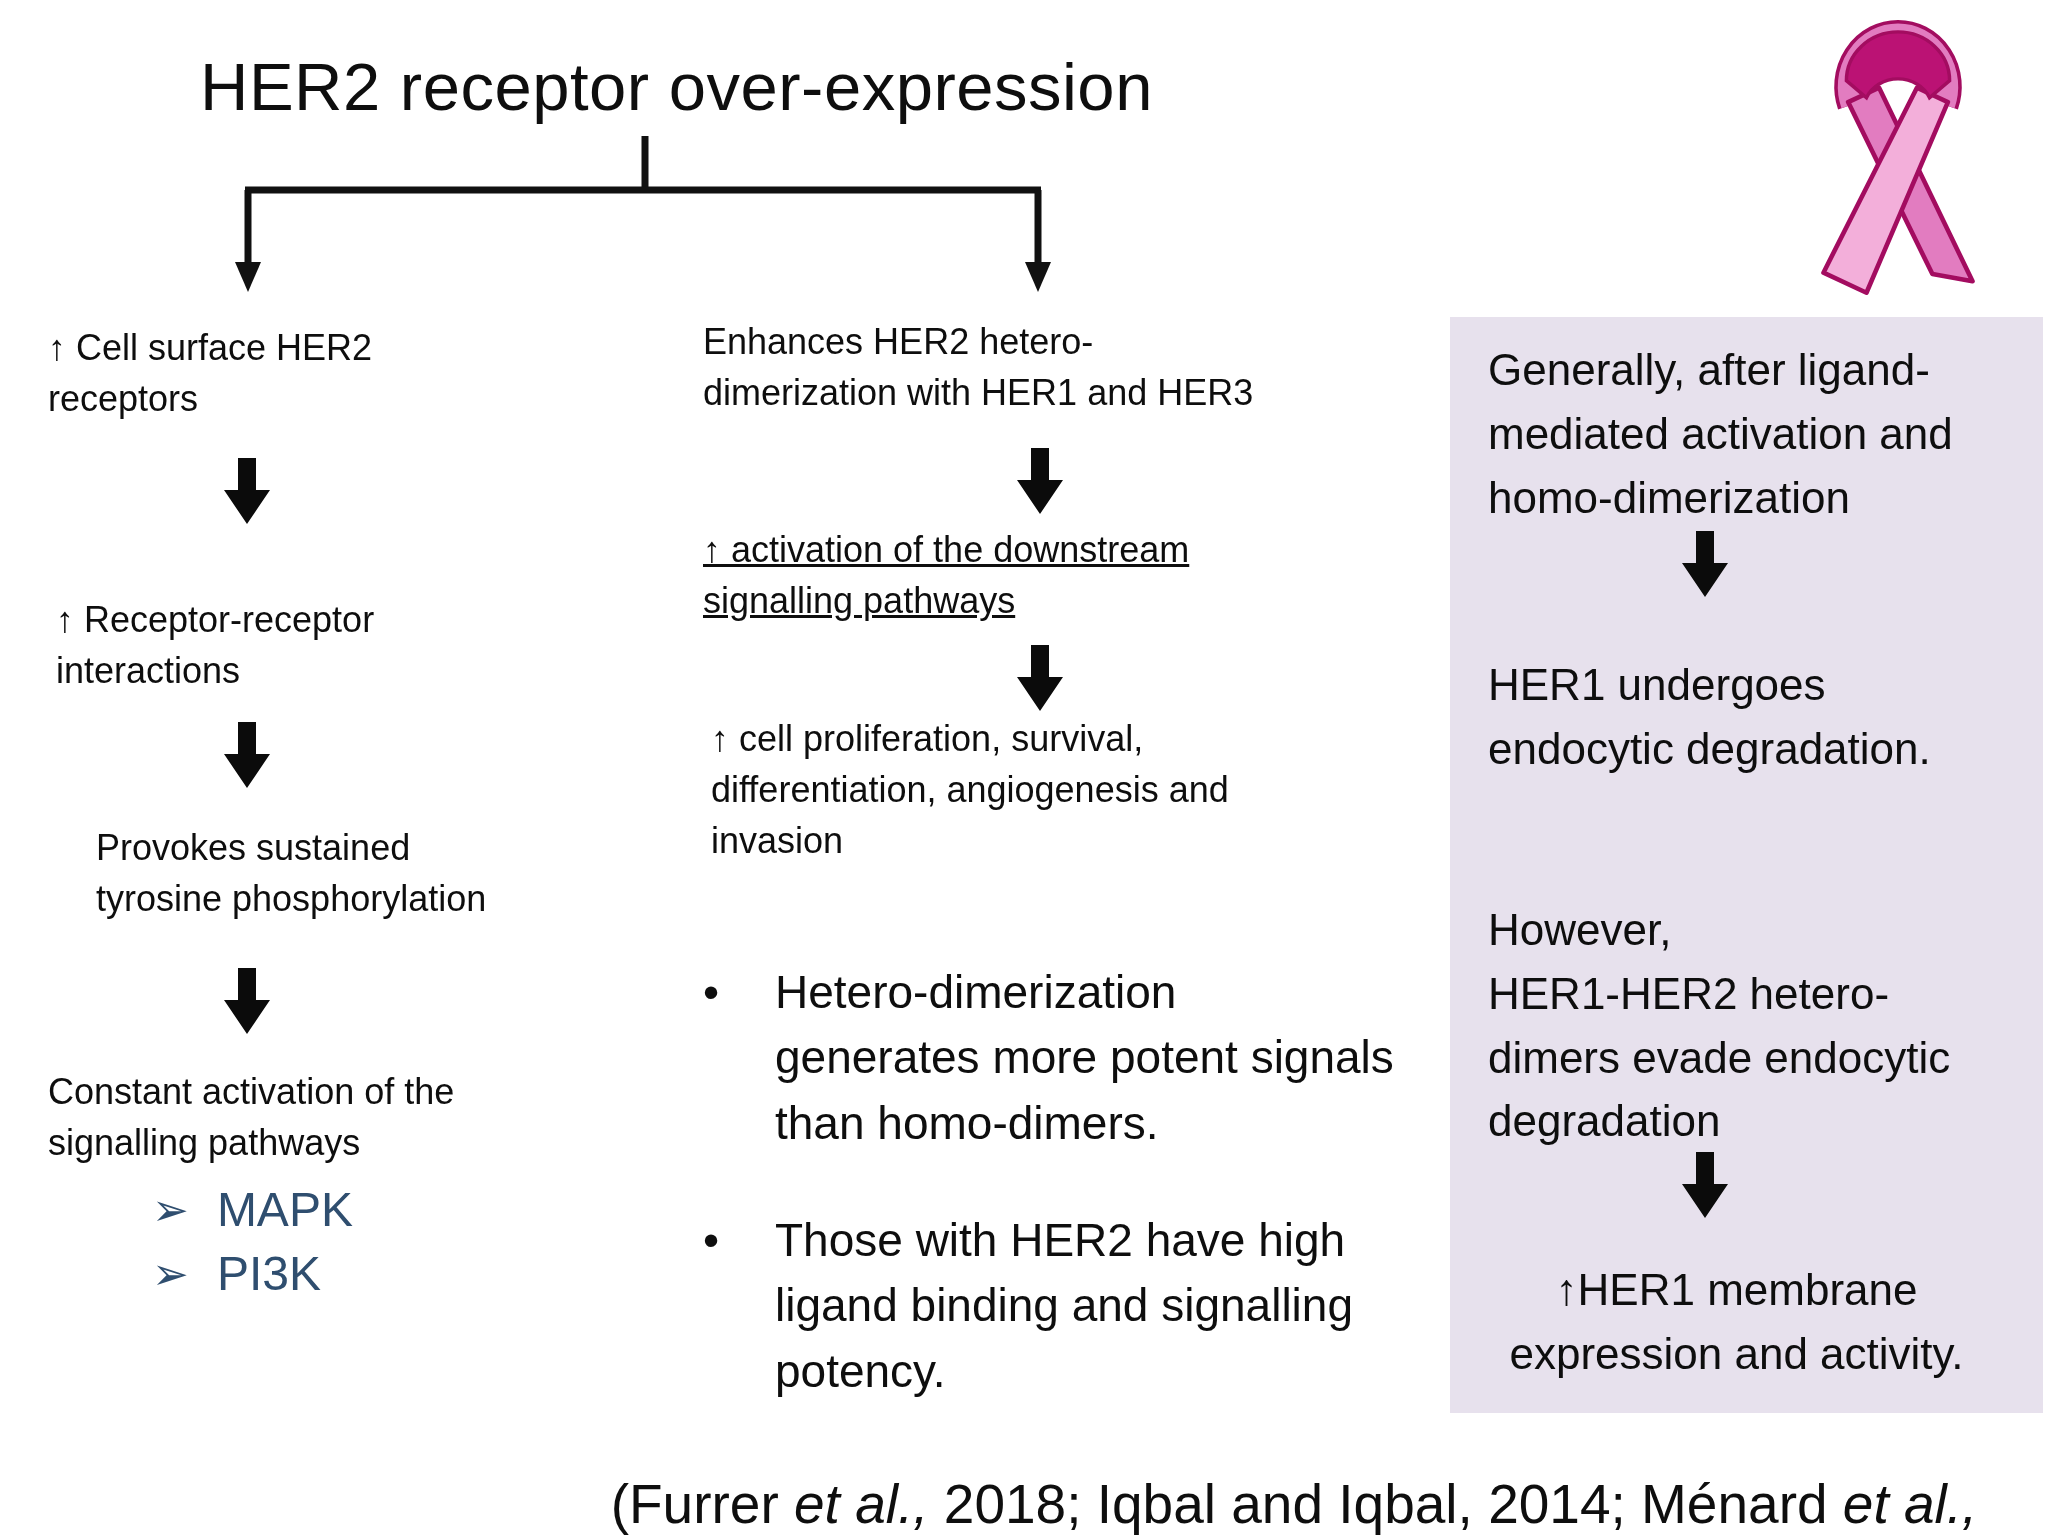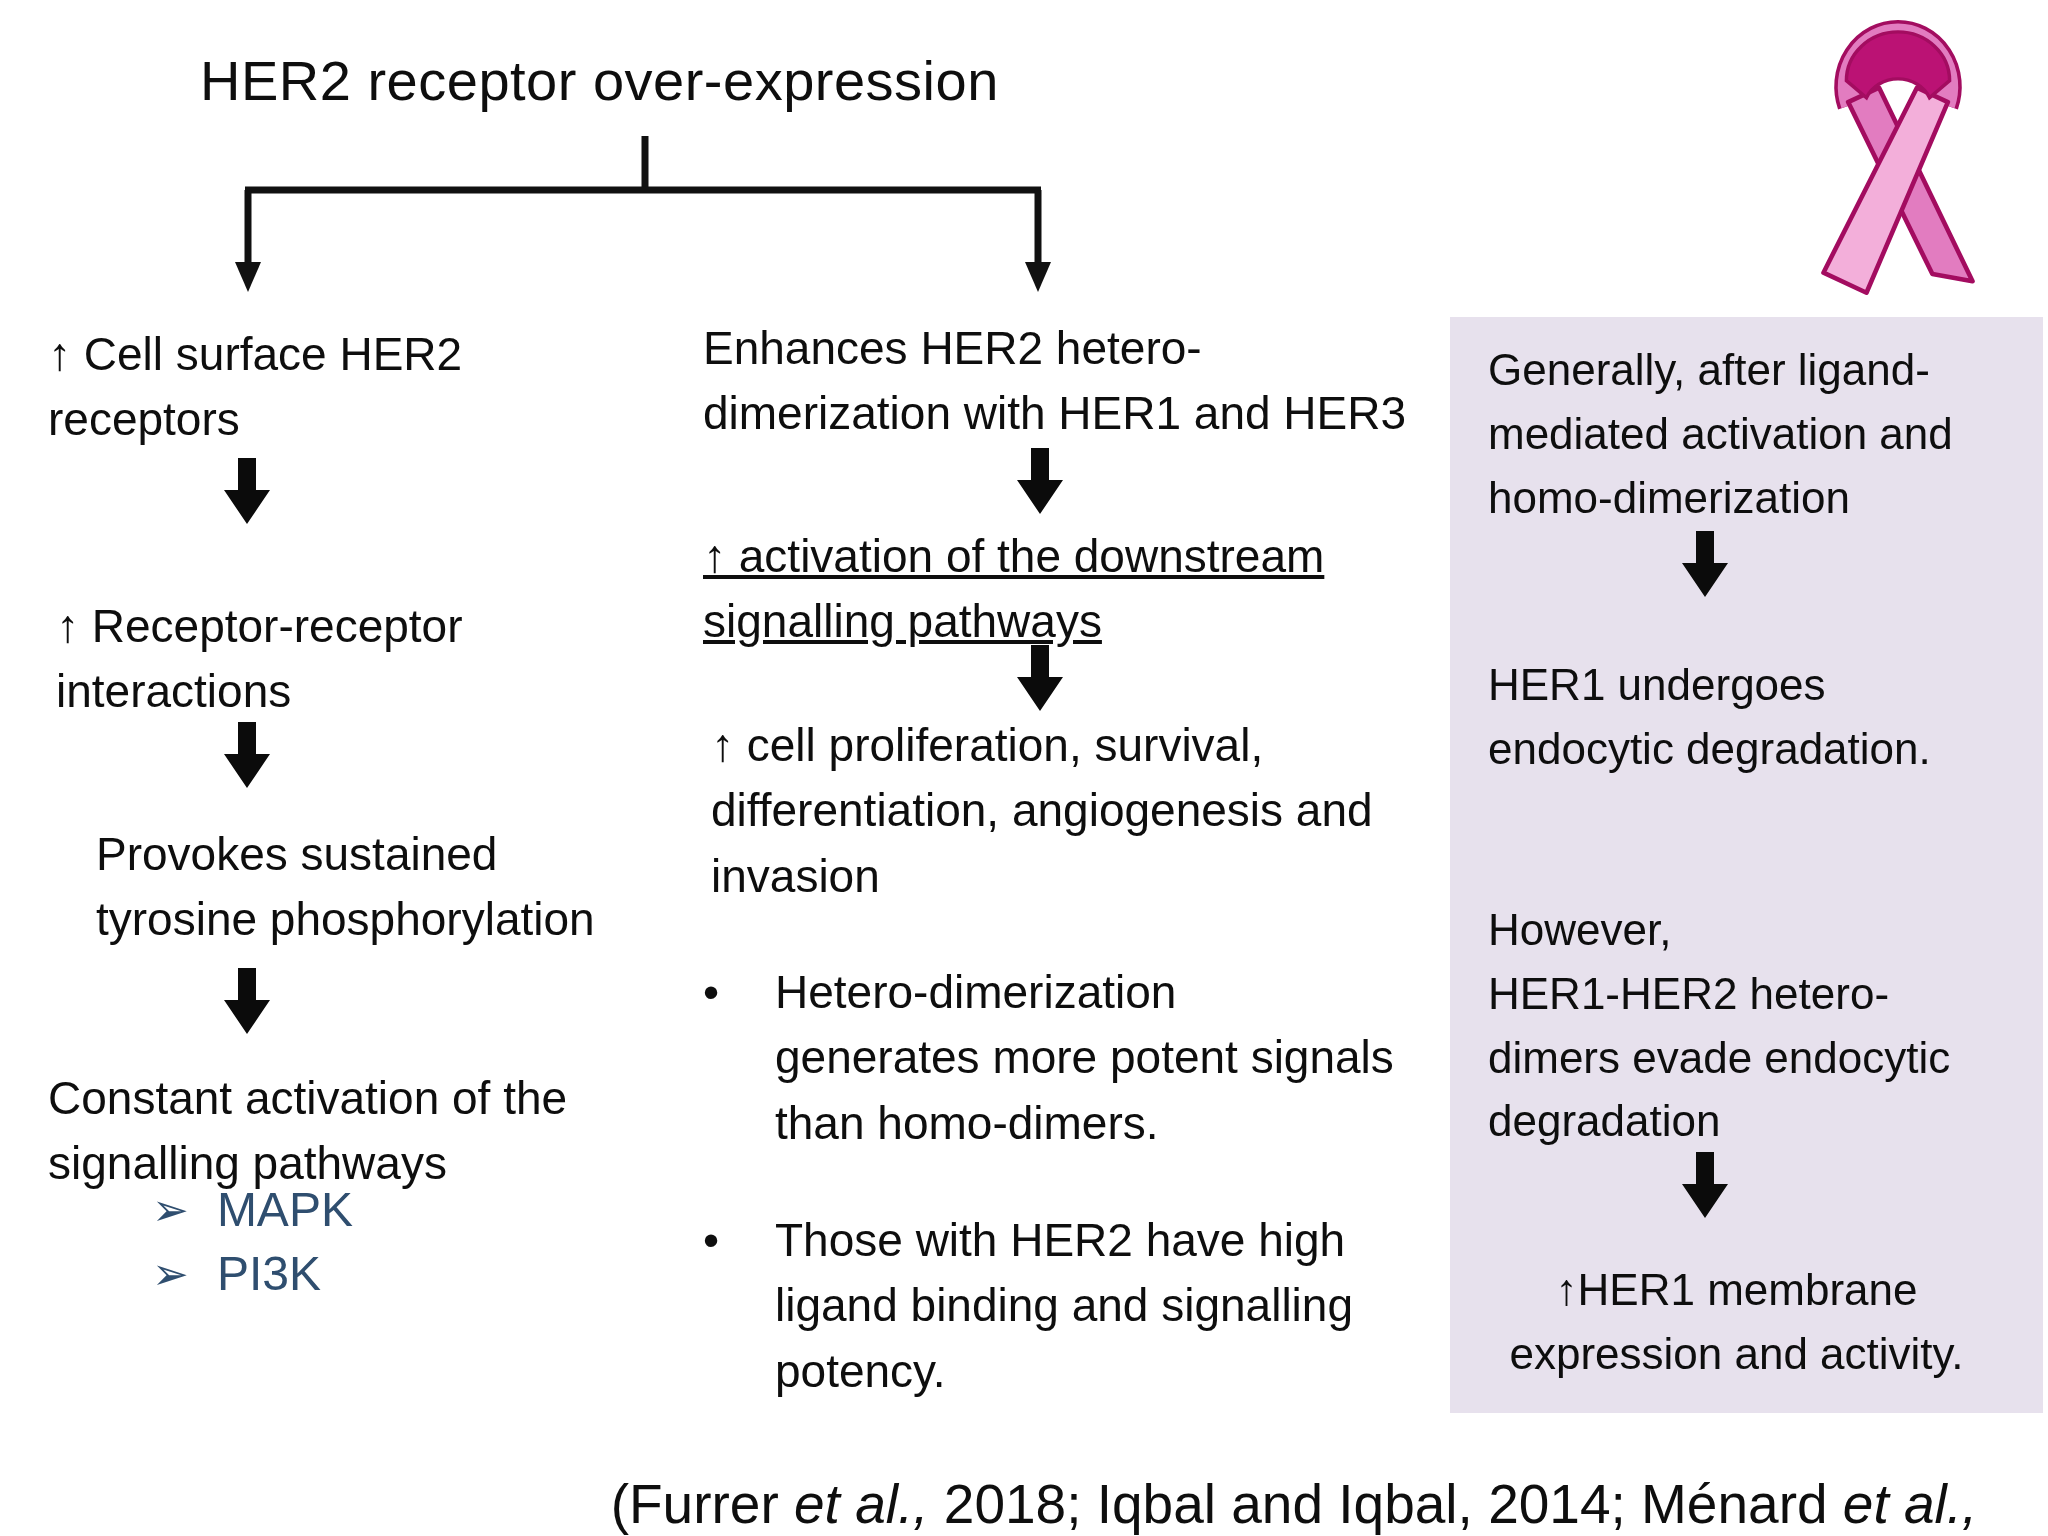--- a/index.html
+++ b/index.html
@@ -1,20 +1,20 @@
 <!DOCTYPE html>
 <html style="--panel_bg: #e7e1ed; --pathway_color: #2f4e6f; --ribbon_dark: #bb1274; --ribbon_mid: #e27cc0; --ribbon_light: #f3afda; --ribbon_outline: #a30c60;"><head>
 <meta charset="utf-8">
 <style>
   html,body{margin:0;padding:0;background:#ffffff;}
   .stage{position:relative;width:2048px;height:1536px;background:#ffffff;overflow:hidden;
          font-family:"Liberation Sans", sans-serif;color:#0e0e0e;}
-  .title{position:absolute;left:200px;top:48px;width:950px;font-size:56px;font-weight:400;
+  .title{position:absolute;left:200px;top:48px;width:950px;font-size:67px;font-weight:400;
          letter-spacing:.5px;margin:0;color:#0e0e0e;white-space:nowrap;}
-  .step{position:absolute;font-size:46px;line-height:1.42;white-space:pre-line;color:#0e0e0e;}
+  .step{position:absolute;font-size:36px;line-height:1.42;white-space:pre-line;color:#0e0e0e;}
   .bracket{position:absolute;left:0;top:0;pointer-events:none;}
   .blk{position:absolute;}
   .blk path{fill:#0b0b0b;}
   
   .s-l1{left:48px;top:322px;width:600px;}
   .a-l1{left:224px;top:458px;}
   .s-l2{left:56px;top:578px;width:600px;margin-top:16px;}
   .a-l2{left:224px;top:722px;}
   .s-l3{left:48px;top:822px;width:640px;margin-left:48px;}
   .a-l3{left:224px;top:968px;}

